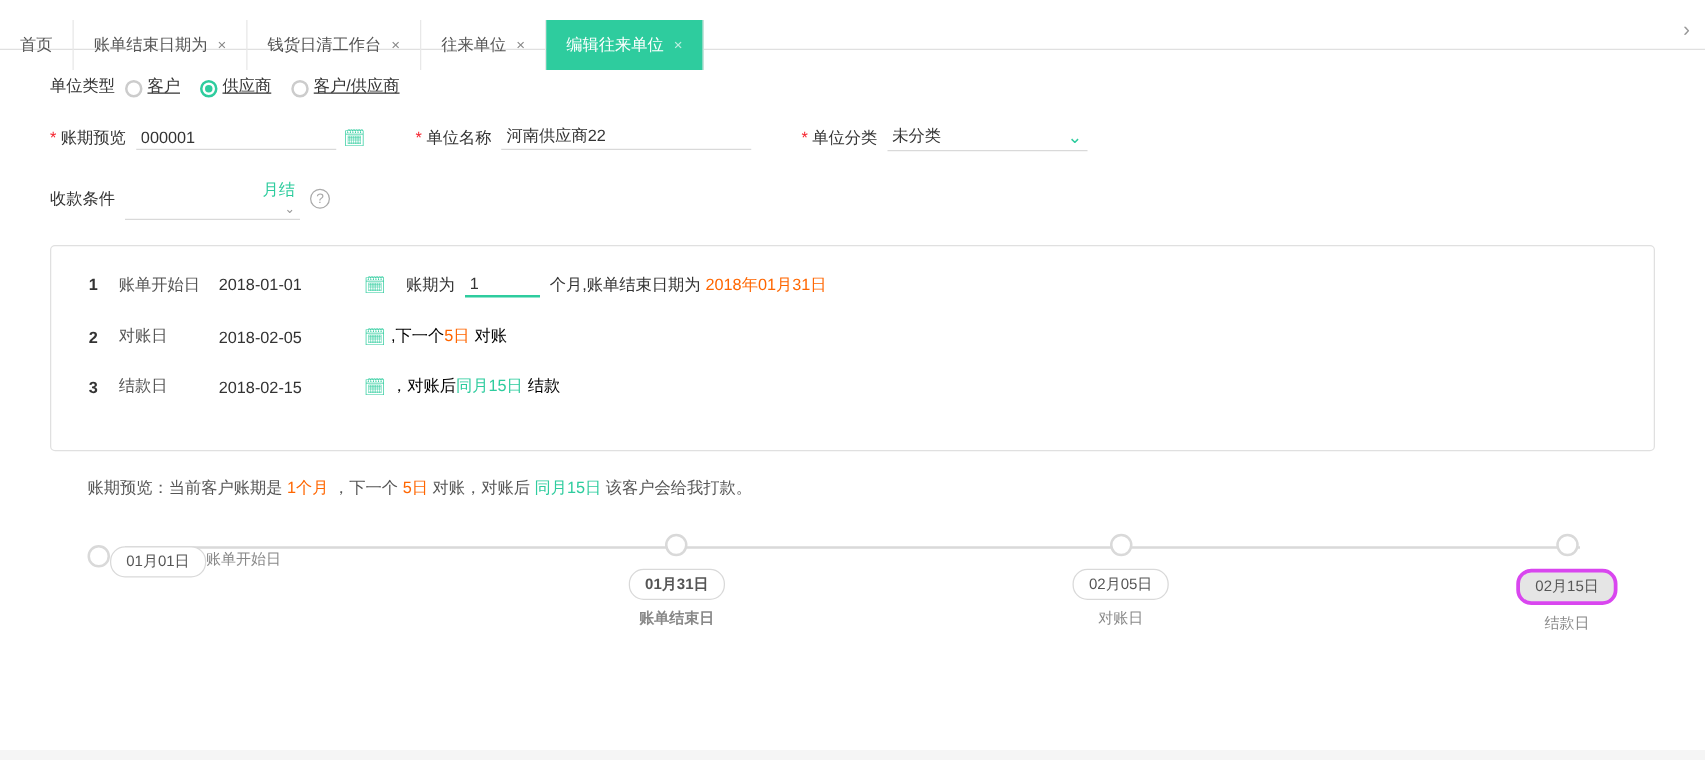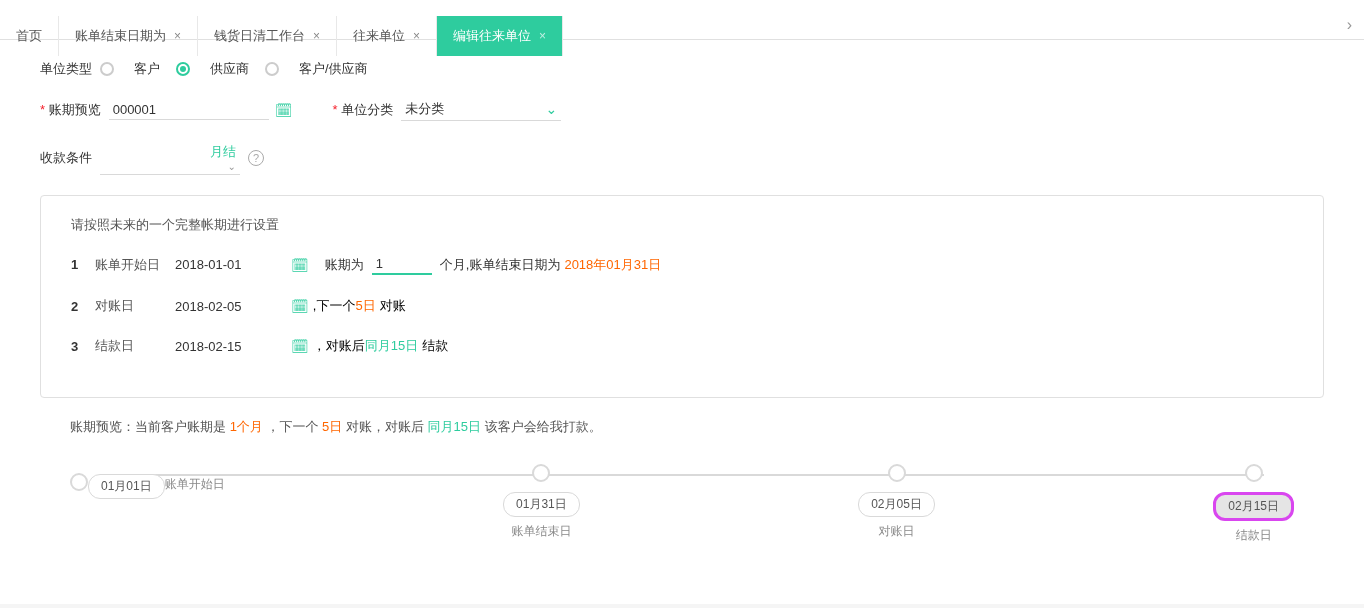--- a/index.html
+++ b/index.html
@@ -73,23 +73,24 @@
     }
 
     
     .radio-group {
       display: flex;
       align-items: center;
       gap: 16px;
     }
     .radio-item {
       display: flex;
-      align-items: center;
-      gap: 20px;
-      cursor: pointer;
+      align-items: flex-end;
+      gap: 4px;
+      cursor: pointer;
+      text-decoration: underline;
     }
     .radio-circle {
       width: 14px;
       height: 14px;
       border-radius: 50%;
       border: 2px solid #ccc;
       display: flex;
       align-items: center;
       justify-content: center;
     }
@@ -278,41 +279,44 @@
     </div>
   </div>
 
   <div class="form-row">
     <div class="form-item">
       <span class="form-label required">账期预览</span>
       <input class="input-field" type="text" value="000001" style="">
       <span class="cal-icon">🗓</span>
     </div>
     <div class="form-item">
+      <span class="form-label required">单位名称</span>
+      <input class="input-field" type="text" style="width: 200px;" value="河南供应商22">
+    </div>
+    <div class="form-item">
       <span class="form-label required">单位分类</span>
       <div class="select-wrapper">
         <span class="select-value">未分类</span>
         <span class="select-arrow">⌄</span>
       </div>
     </div>
   </div>
 
   <div class="form-row">
     <div class="form-item">
       <span class="form-label">收款条件</span>
       <div class="dropdown-wrapper" style="width:140px;">
         <span class="dropdown-value">月结</span>
         <span class="dropdown-arrow">⌄</span>
       </div>
       <div class="help-icon">?</div>
     </div>
   </div>
 
   <div class="period-box">
-    <div class="hint">请按照未来的一个完整帐期进行设置</div>
 
     <div class="period-row">
       <span class="period-num">1</span>
       <span class="period-row-label">账单开始日</span>
       <span class="period-row-date">2018-01-01</span>
       <span class="cal-icon">🗓</span>
       <span style="margin-left:16px;">账期为</span>
       <input class="input-field short" type="text" style="width: 60px; margin: 0px 8px; border-bottom: 2px solid rgb(46, 204, 158);" value="1">
       <span>个月,账单结束日期为</span>
       <span class="highlight-orange" style="margin-left:4px;">2018年01月31日</span>
@@ -356,21 +360,21 @@
     <div style="display:flex;justify-content:space-between;align-items:flex-start;position:relative;">
 
       <div style="display:flex;flex-direction:row;align-items:center;">
         <div style="width:18px;height:18px;border-radius:50%;border:2px solid #d9d9d9;background:#fff;z-index:2;flex-shrink:0;"></div>
         <div style="margin-top:10px;border:1px solid #d9d9d9;border-radius:12px;padding:3px 12px;font-size:12px;color:#555;background:#fff;white-space:nowrap;">
           <span>01月01日</span>
         </div>
         <div style="margin-top:6px;font-size:12px;color:#888;white-space:nowrap;">账单开始日</div>
       </div>
 
-      <div style="display:flex;flex-direction:column;align-items:center;">
+      <div style="display:flex;flex-direction:column;align-items:center;font-weight:bold;">
         <div style="width:18px;height:18px;border-radius:50%;border:2px solid #d9d9d9;background:#fff;z-index:2;flex-shrink:0;"></div>
         <div style="margin-top:10px;border:1px solid #d9d9d9;border-radius:12px;padding:3px 12px;font-size:12px;color:#555;background:#fff;white-space:nowrap;">
           <span>01月31日</span>
         </div>
         <div style="margin-top:6px;font-size:12px;color:#888;white-space:nowrap;">账单结束日</div>
       </div>
 
       <div style="display:flex;flex-direction:column;align-items:center;">
         <div style="width:18px;height:18px;border-radius:50%;border:2px solid #d9d9d9;background:#fff;z-index:2;flex-shrink:0;"></div>
         <div style="margin-top:10px;border:1px solid #d9d9d9;border-radius:12px;padding:3px 12px;font-size:12px;color:#555;background:#fff;white-space:nowrap;">

